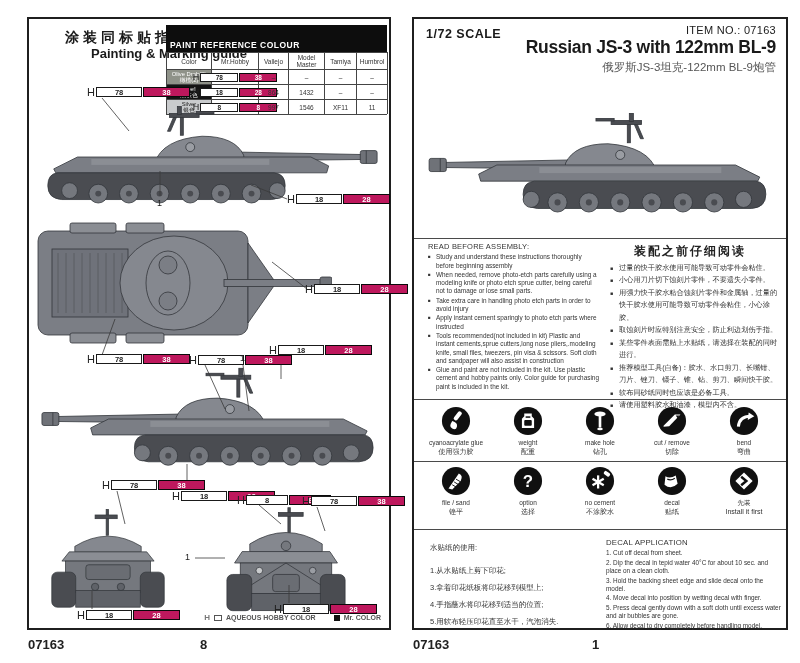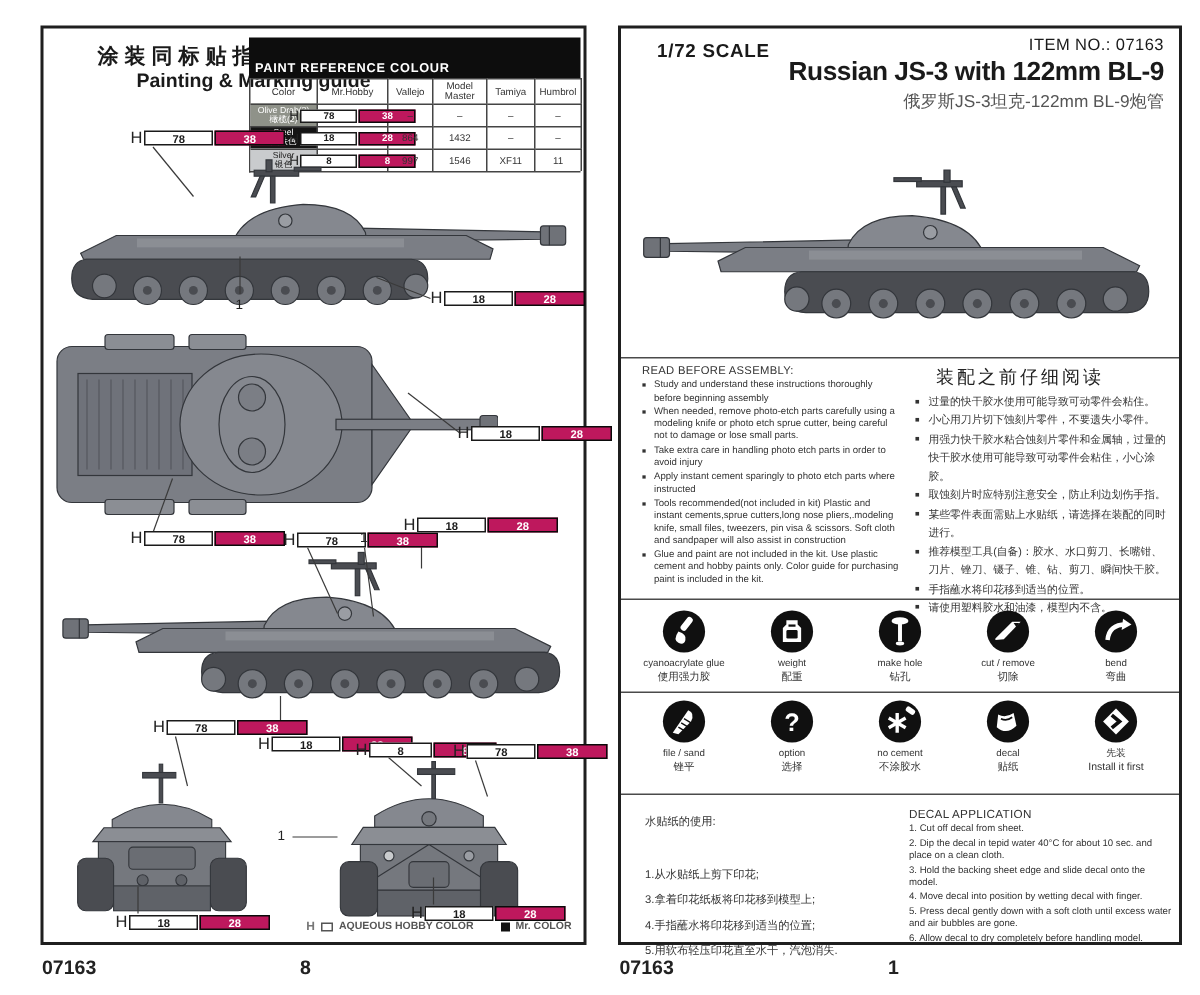--- a/index.html
+++ b/index.html
@@ -37,45 +37,45 @@
   .leaders { position:absolute; inset:0; width:100%; height:100%; z-index:1; }
 
   .legend { right:8px; bottom:6px; font-size:7px; font-weight:bold; color:#555; display:flex; align-items:center; gap:4px; }
   .lg-open { display:inline-block; width:8px; height:6px; border:1px solid #555; background:#fff; }
   .lg-fill { display:inline-block; width:6px; height:6px; background:#111; margin-left:14px; }
   .lg-h { font-size:8px; color:#777; }
 
   .tank { position:absolute; z-index:0; }
 
   
-  .rp-scale { left:24px; top:8px; font-size:12.5px; font-weight:bold; letter-spacing:.5px; }
+  .rp-scale { left:12px; top:8px; font-size:12.5px; font-weight:bold; letter-spacing:.5px; }
   .rp-head { right:10px; top:5px; text-align:right; }
   .rp-item { font-size:11px; font-weight:normal; letter-spacing:.3px; }
   .rp-title { font-size:17.5px; font-weight:bold; letter-spacing:-0.3px; margin-top:1px; }
   .rp-sub { font-size:11.5px; color:#555; margin-top:2px; }
 
   .divider { position:absolute; left:0; width:100%; border-top:1px solid #4a4a4a; }
 
   .rb-en { left:14px; top:224px; width:172px; font-size:6.4px; line-height:8.3px; color:#333; }
   .rb-en-title { font-size:7.5px; margin-bottom:2px; letter-spacing:.2px; }
   .b-item { position:relative; padding-left:8px; margin-bottom:1px; }
   .b-item::before { content:"■"; position:absolute; left:0; top:0; font-size:4.5px; }
   .rb-zh { left:196px; top:224px; width:170px; font-size:7.2px; line-height:12.5px; color:#333; }
-  .rb-zh-title { font-size:12px; font-weight:normal; letter-spacing:2px; margin:2px 0 4px 14px; color:#222; }
+  .rb-zh-title { font-size:12px; font-weight:bold; letter-spacing:2px; margin:2px 0 4px 24px; color:#222; }
   .zb-item { position:relative; padding-left:9px; }
   .zb-item::before { content:"■"; position:absolute; left:0; top:0; font-size:5px; }
 
   .icon-grid { left:0; top:383px; width:100%; display:grid; grid-template-columns:repeat(5,1fr); row-gap:10px; padding:4px 6px; }
   .icon-cell { display:flex; flex-direction:column; align-items:center; text-align:center; }
   .icon-cell svg { width:30px; height:30px; margin-bottom:3px; }
   .ic-l1 { font-size:6.5px; color:#333; line-height:8px; }
   .ic-l2 { font-size:7px; color:#333; line-height:9px; }
 
   .da-zh { left:16px; top:520px; width:165px; font-size:7.5px; line-height:17px; color:#333; }
-  .da-zh-title { margin-bottom:18px; }
+  .da-zh-title { margin-bottom:6px; }
   .da-en { left:192px; top:520px; width:176px; font-size:6.4px; line-height:8.4px; color:#333; }
   .da-en-title { font-size:7.8px; margin-bottom:2px; letter-spacing:.2px; }
   .da-en-step { margin-bottom:1px; }
 
   
   .footer { position:absolute; top:637px; font-size:13px; font-weight:bold; color:#222; }
 </style>
 </head>
 <body>
 
@@ -436,21 +436,21 @@
   </div>
 
   <div class="abs rb-zh">
     <div class="rb-zh-title">装配之前仔细阅读</div>
     <div class="zb-item">过量的快干胶水使用可能导致可动零件会粘住。</div>
     <div class="zb-item">小心用刀片切下蚀刻片零件，不要遗失小零件。</div>
     <div class="zb-item">用强力快干胶水粘合蚀刻片零件和金属轴，过量的快干胶水使用可能导致可动零件会粘住，小心涂胶。</div>
     <div class="zb-item">取蚀刻片时应特别注意安全，防止利边划伤手指。</div>
     <div class="zb-item">某些零件表面需贴上水贴纸，请选择在装配的同时进行。</div>
     <div class="zb-item">推荐模型工具(自备)：胶水、水口剪刀、长嘴钳、刀片、锉刀、镊子、锥、钻、剪刀、瞬间快干胶。</div>
-    <div class="zb-item">手指蘸水将印花移到适当的位置。</div>
+    <div class="zb-item">软布同砂纸同时也应该是必备工具。</div>
     <div class="zb-item">请使用塑料胶水和油漆，模型内不含。</div>
   </div>
 
   <div class="divider" style="top:380px"></div>
   <div class="divider" style="top:442px"></div>
 
   <div class="abs icon-grid">
     <div class="icon-cell">
       <svg viewBox="0 0 32 32">
           <circle cx="16" cy="16" r="15" fill="#101010"></circle>

